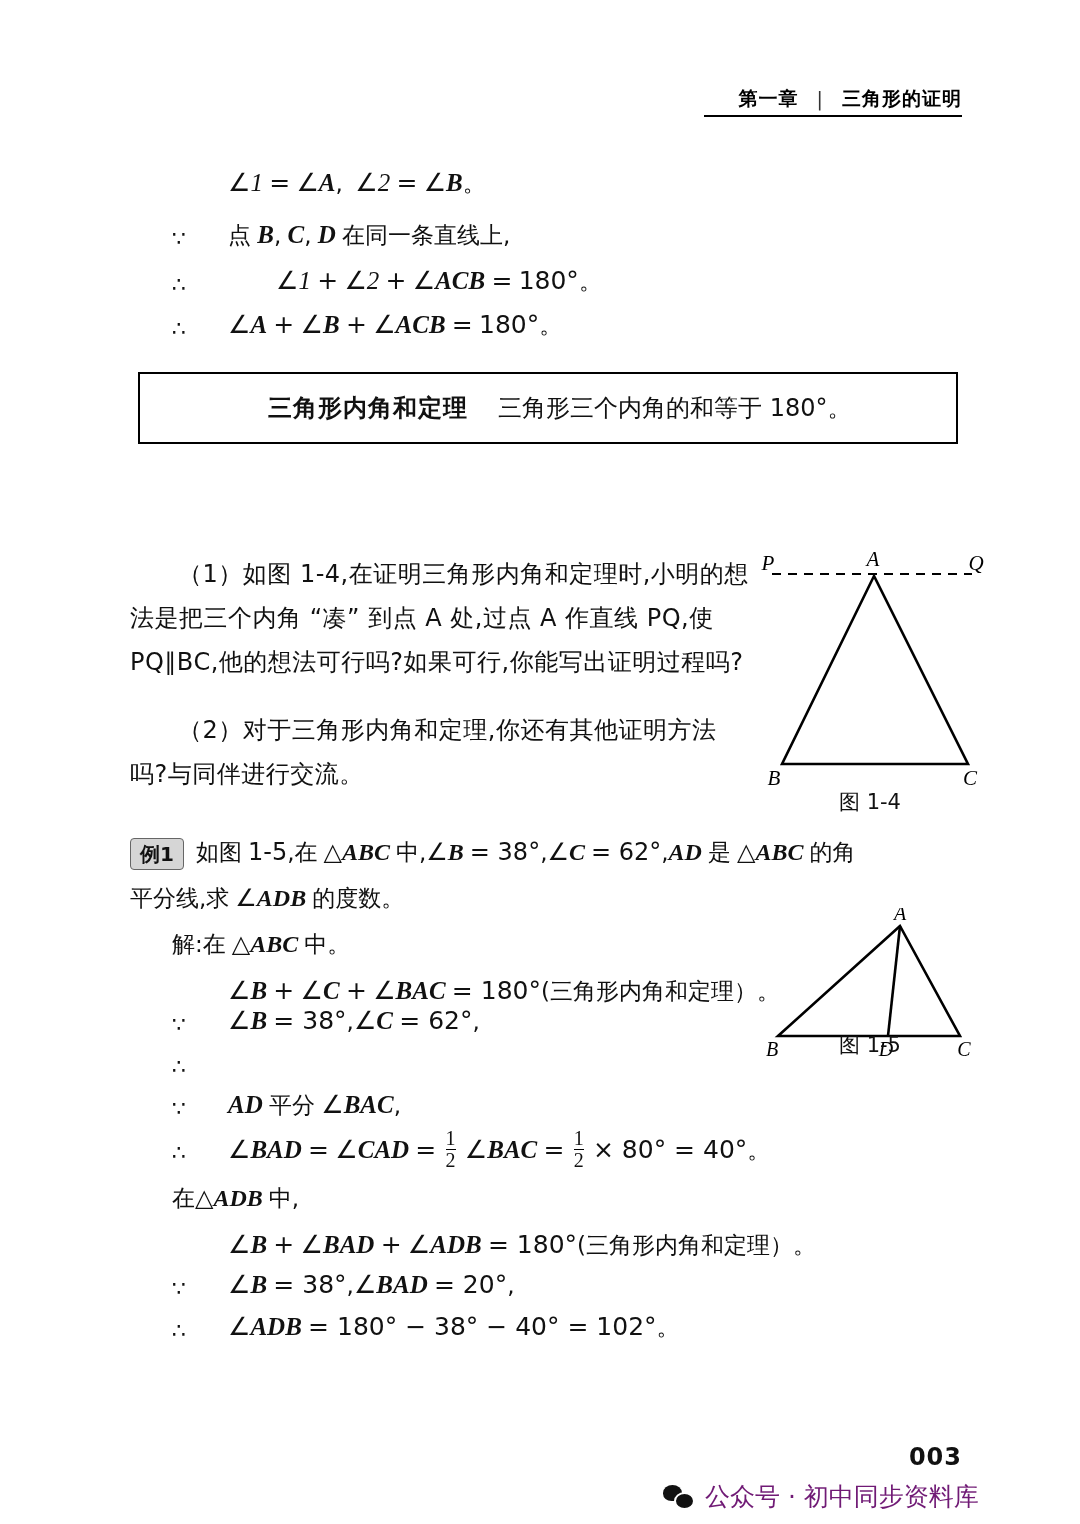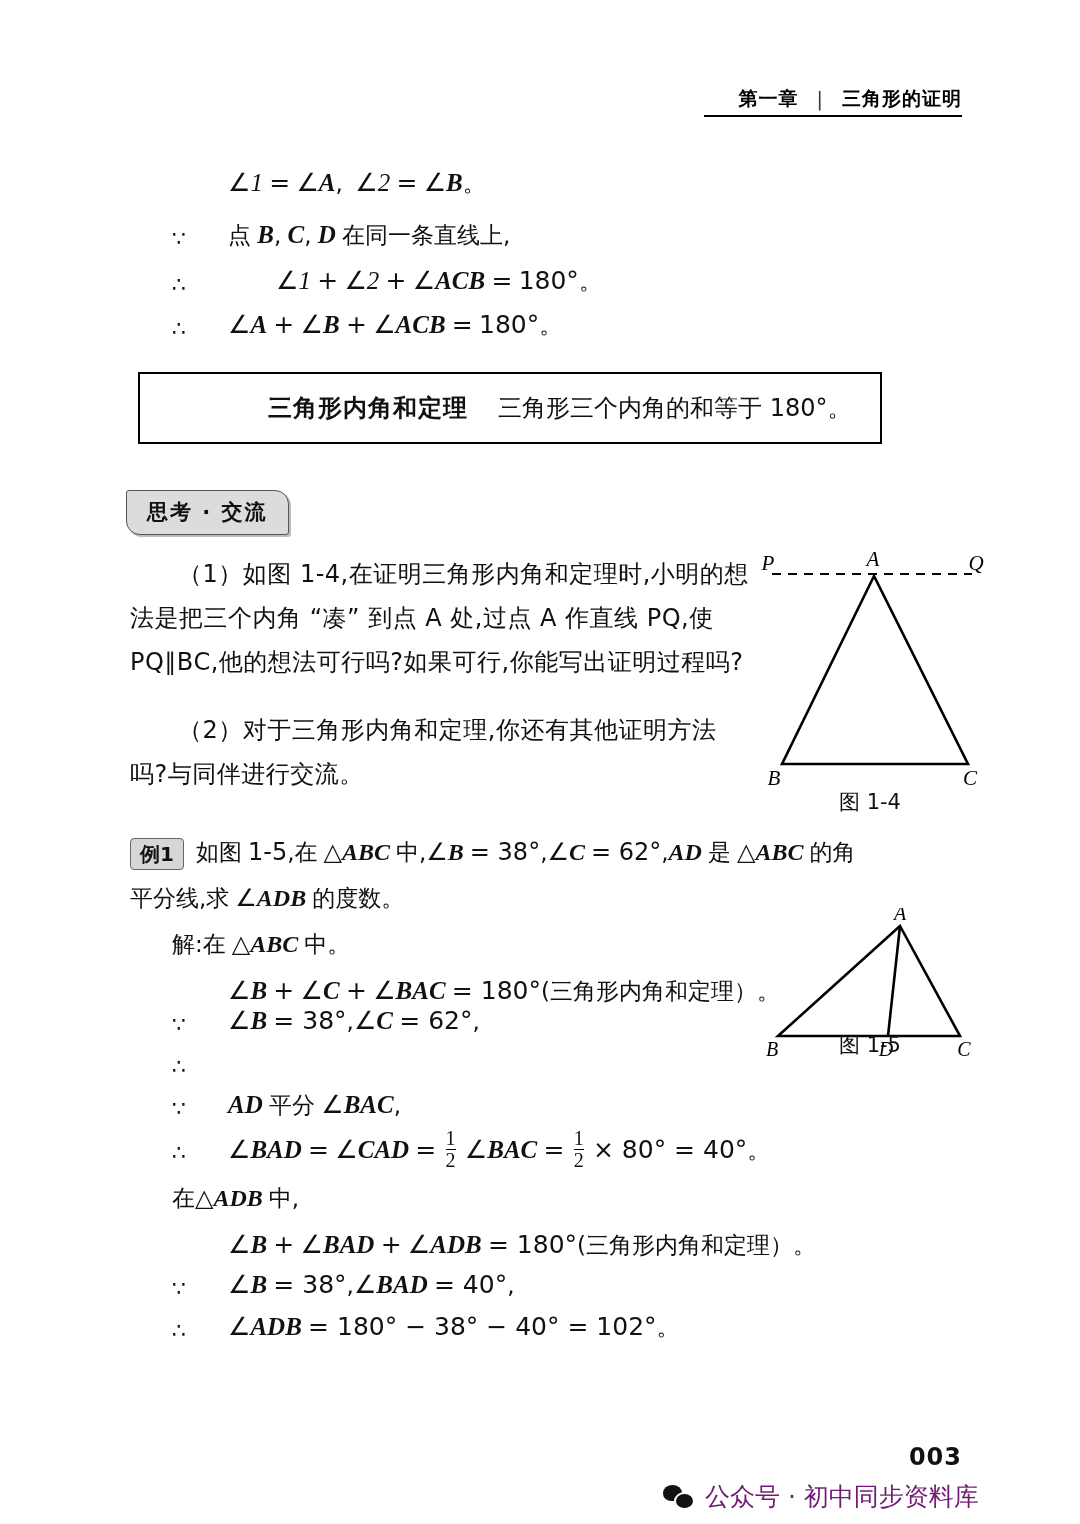--- a/index.html
+++ b/index.html
@@ -64,21 +64,21 @@
     position: absolute;
     font-family: "DejaVu Sans", sans-serif;
     font-size: 22px;
   }
 
   
   .theorem-box {
     position: absolute;
     left: 138px;
     top: 372px;
-    width: 744px;
+    width: 820px;
     height: 72px;
     border: 2px solid #000;
     box-sizing: border-box;
     background: #fff;
   }
   .theorem-box::after {
     content: "";
     position: absolute;
     left: 6px;
     top: 4px;
@@ -252,21 +252,20 @@
     <span class="sym">∠</span><span class="mb">A</span> <span class="sym">+</span> <span class="sym">∠</span><span class="mb">B</span> <span class="sym">+</span> <span class="sym">∠</span><span class="mb">ACB</span> <span class="sym">=</span> <span class="sym">180°</span><span class="cn">。</span>
   </div>
 
   <div class="theorem-box">
     <div class="theorem-inner">
       <span class="theorem-name">三角形内角和定理</span>
       <span class="theorem-text">三角形三个内角的和等于 180°。</span>
     </div>
   </div>
 
-  <div class="tag">思考 · 交流</div>
 
   <div class="para" style="left:130px; top:552px; width:620px; text-indent:48px;">（1）如图 1-4,在证明三角形内角和定理时,小明的想法是把三个内角 “凑” 到点 A 处,过点 A 作直线 PQ,使 PQ∥BC,他的想法可行吗?如果可行,你能写出证明过程吗?</div>
 
   <div class="para" style="left:130px; top:708px; width:620px; text-indent:48px;">（2）对于三角形内角和定理,你还有其他证明方法吗?与同伴进行交流。</div>
 
   <div class="fig" style="left:756px; top:540px;">
     <svg width="232" height="248" viewBox="0 0 232 248">
       <line x1="16" y1="34" x2="216" y2="34" stroke="#000" stroke-width="2" stroke-dasharray="9 7"></line>
       <polygon points="118,36 26,224 212,224" fill="none" stroke="#000" stroke-width="2.6"></polygon>
       <text x="117" y="26" font-family="Liberation Serif, serif" font-style="italic" font-size="21" text-anchor="middle">A</text>
@@ -319,21 +318,21 @@
   <div class="line" style="left:172px; top:1186px; font-size:24px;">
     <span class="cn">在</span><span class="sym">△</span><span class="mb">ADB</span> <span class="cn">中,</span>
   </div>
 
   <div class="line" style="left:228px; top:1232px;">
     <span class="sym">∠</span><span class="mb">B</span> <span class="sym">+</span> <span class="sym">∠</span><span class="mb">BAD</span> <span class="sym">+</span> <span class="sym">∠</span><span class="mb">ADB</span> <span class="sym">= 180°</span><span class="cn">(三角形内角和定理）。</span>
   </div>
 
   <div class="because" style="left:172px; top:1276px;">∵</div>
   <div class="line" style="left:228px; top:1272px;">
-    <span class="sym">∠</span><span class="mb">B</span> <span class="sym">= 38°</span><span class="cn">,</span><span class="sym">∠</span><span class="mb">BAD</span> <span class="sym">= 40°</span><span class="cn">,</span>
+    <span class="sym">∠</span><span class="mb">B</span> <span class="sym">= 38°</span><span class="cn">,</span><span class="sym">∠</span><span class="mb">BAD</span> <span class="sym">= 20°</span><span class="cn">,</span>
   </div>
 
   <div class="therefore" style="left:172px; top:1318px;">∴</div>
   <div class="line" style="left:228px; top:1314px;">
     <span class="sym">∠</span><span class="mb">ADB</span> <span class="sym">= 180° − 38° − 40° = 102°</span><span class="cn">。</span>
   </div>
 
   <div class="fig" style="left:760px; top:908px;">
     <svg width="220" height="152" viewBox="0 0 220 152">
       <polygon points="140,18 18,128 200,128" fill="none" stroke="#000" stroke-width="2.6"></polygon>

